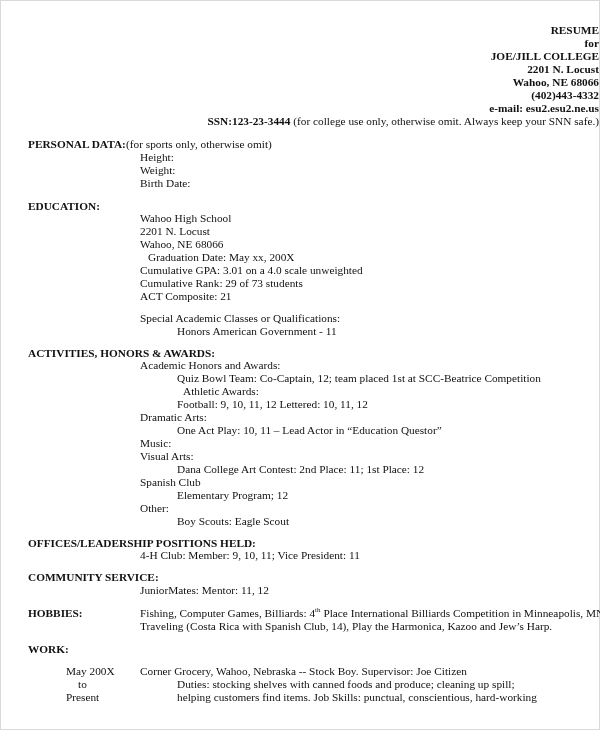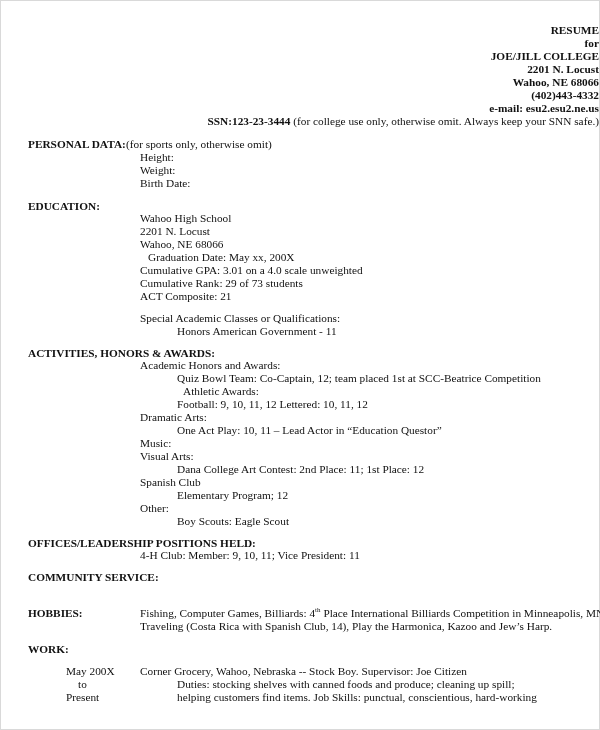--- a/index.html
+++ b/index.html
@@ -73,20 +73,21 @@
   <div class="line" style="top:474px; left:139px;"><span class="u">Spanish Club</span><span></span></div>
   <div class="line" style="top:487px; left:176px;">Elementary Program; 12</div>
 
   <div class="line" style="top:500px; left:139px;"><span class="u">Other</span><span>:</span></div>
   <div class="line" style="top:513px; left:176px;">Boy Scouts:  Eagle Scout</div>
 
   <div class="line b" style="top:535px; left:27px;">OFFICES/LEADERSHIP POSITIONS HELD:</div>
   <div class="line" style="top:547px; left:139px;"><span class="u">4-H Club</span><span>:  Member:  9, 10, 11; Vice President:  11</span></div>
 
   <div class="line b" style="top:569px; left:27px;">COMMUNITY SERVICE:</div>
+  <div class="line" style="top:582px; left:139px;"><span class="u">JuniorMates</span><span>:  Mentor:  11, 12</span></div>
 
   <div class="line b" style="top:605px; left:27px;">HOBBIES:</div>
   <div class="line" style="top:605px; left:139px;"><span>Fishing, Computer Games, Billiards: 4</span><sup>th</sup><span> Place International Billiards Competition in Minneapolis, MN,</span></div>
   <div class="line" style="top:618px; left:139px;">Traveling (Costa Rica with Spanish Club, 14), Play the Harmonica, Kazoo and Jew’s Harp.</div>
 
   <div class="line b" style="top:641px; left:27px;">WORK:</div>
   <div class="line" style="top:663px; left:65px;">May 200X</div>
   <div class="line" style="top:676px; left:77px;">to</div>
   <div class="line" style="top:689px; left:65px;">Present</div>
   <div class="line" style="top:663px; left:139px;"><span class="u">Corner Grocery</span><span>, Wahoo,  Nebraska -- Stock Boy. Supervisor:  Joe Citizen</span></div>

